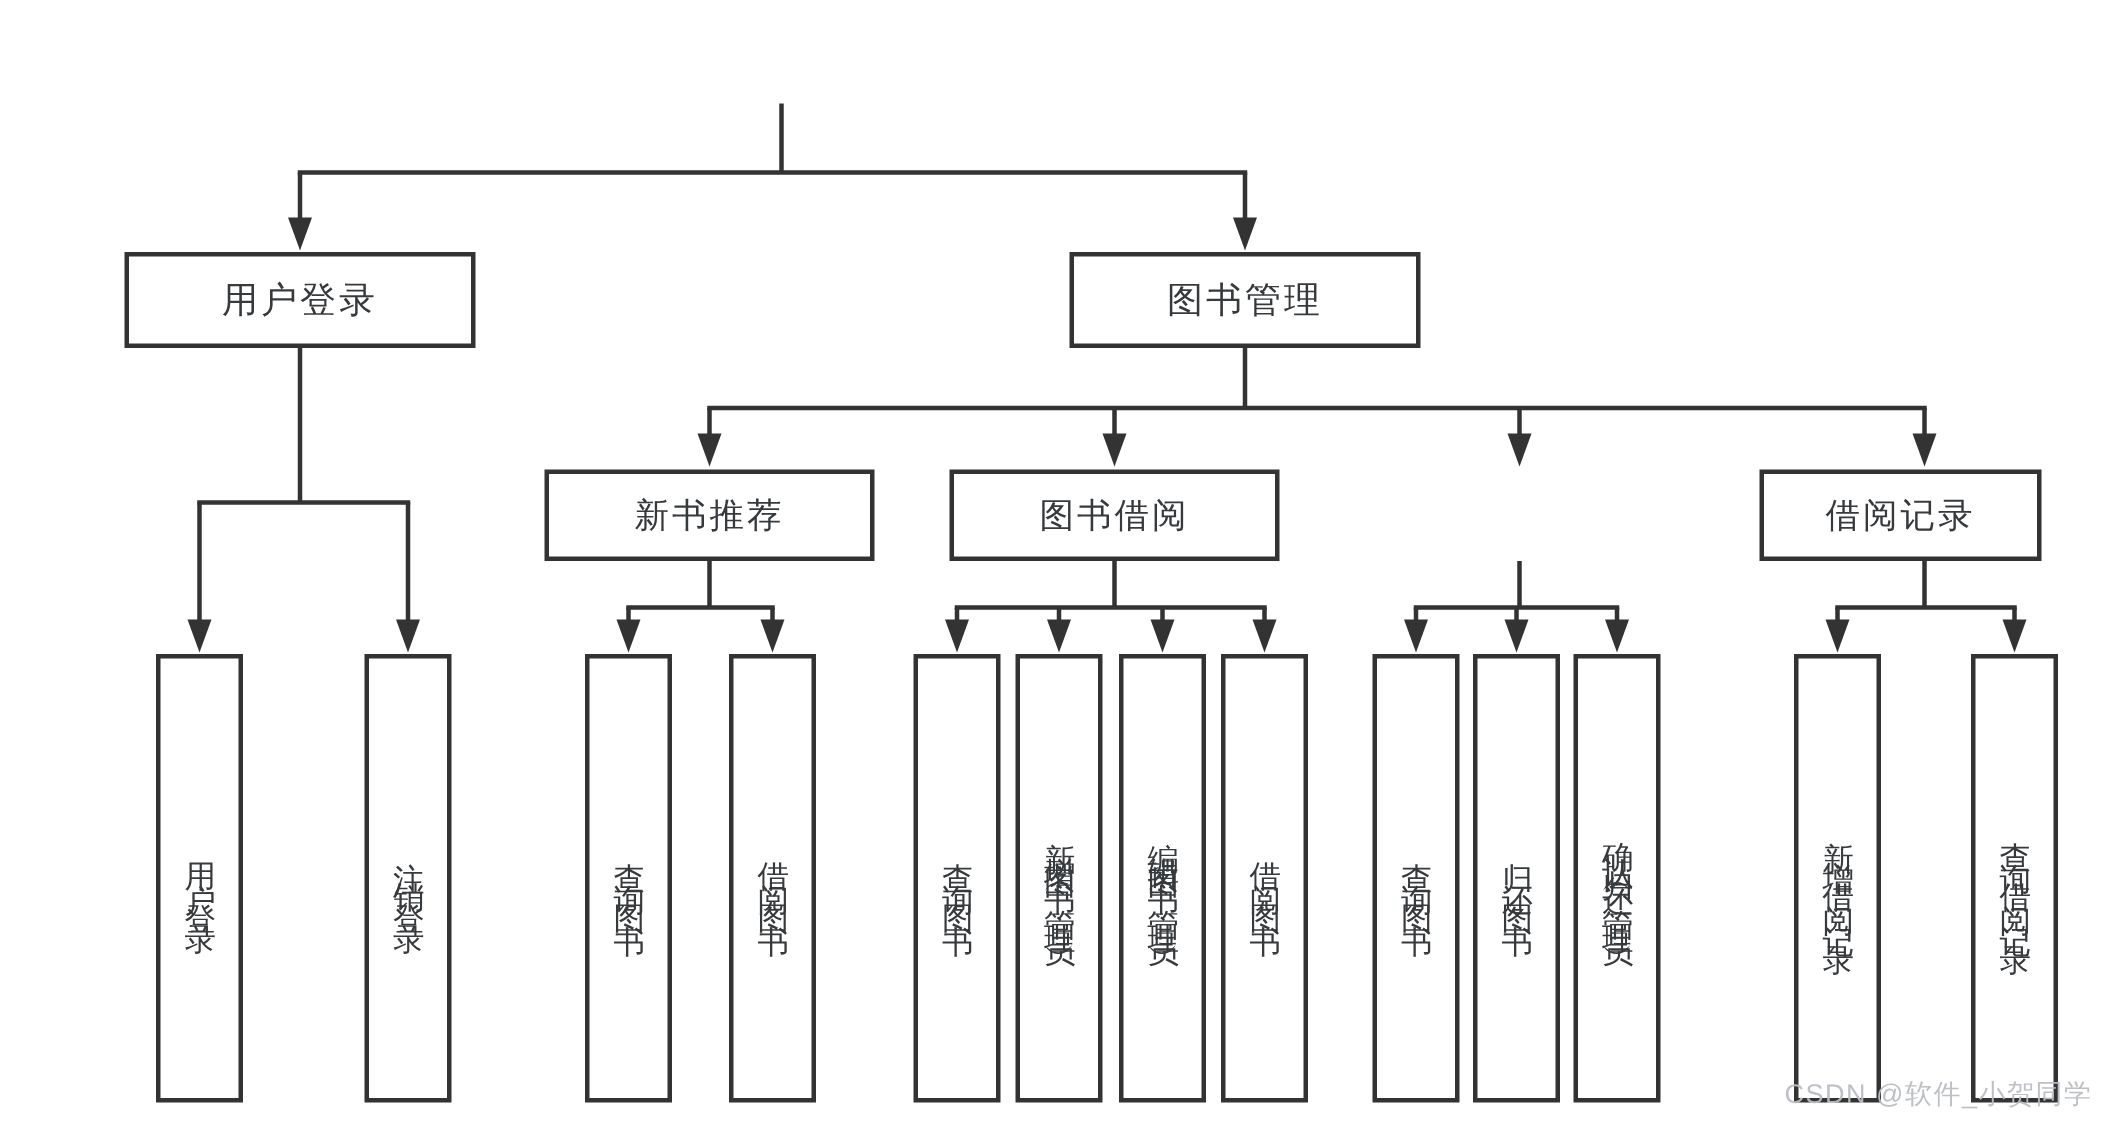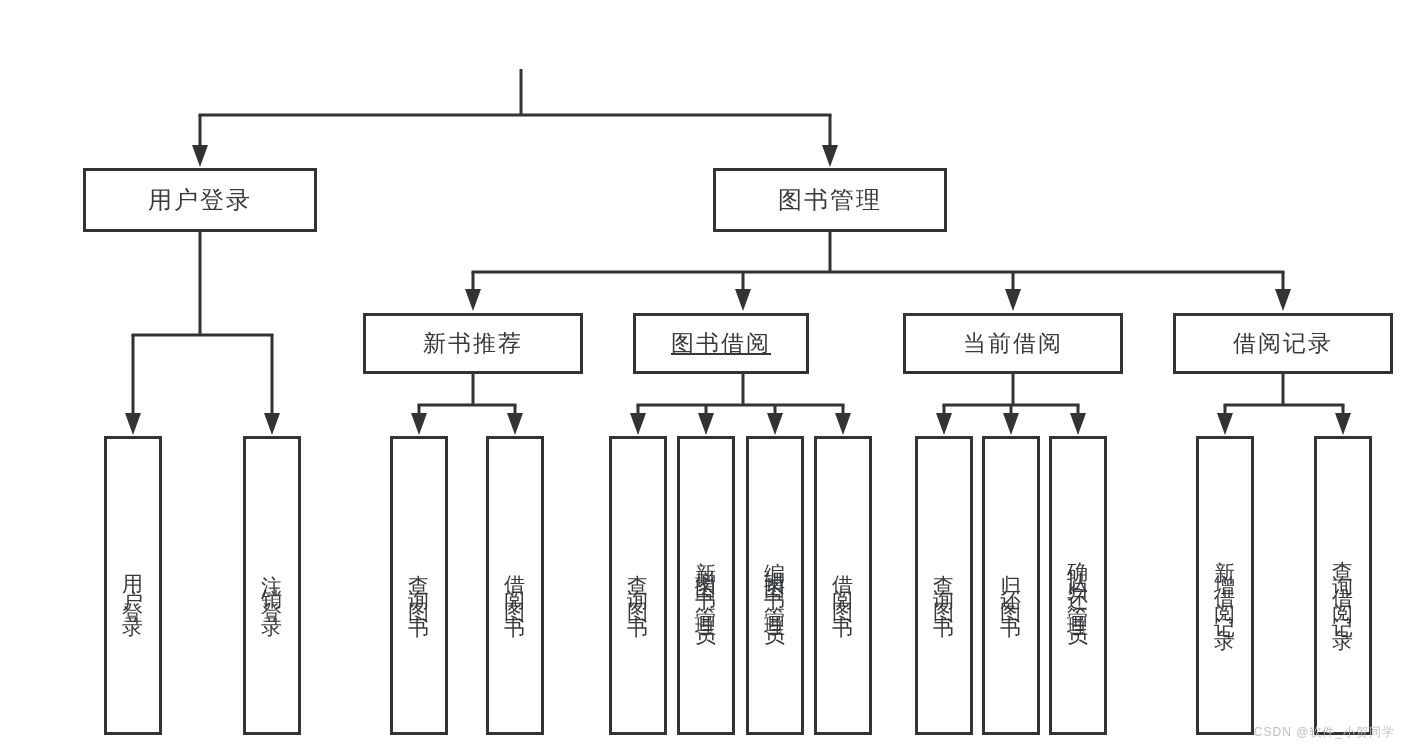--- a/index.html
+++ b/index.html
@@ -56,21 +56,21 @@
     letter-spacing: 14px;
     line-height: 1;
     color: #373a3d;
     white-space: nowrap;
   }
   .vtext.dense { letter-spacing: 9px; }
   .watermark {
     position: absolute;
     right: 10px;
     bottom: 6px;
-    font-size: 12px;
+    font-size: 18px;
     color: rgba(185, 189, 194, 0.95);
     letter-spacing: 1px;
     z-index: 5;
     white-space: nowrap;
   }
 </style>
 </head>
 <body>
 
 <div class="canvas">
@@ -143,27 +143,24 @@
   <div class="hbox lvl1" style="left:83px; top:168px; width:234px; height:64px;">
     <span>用户登录</span>
   </div>
   <div class="hbox lvl2" style="left:363px; top:313px; width:220px; height:61px;">
     <span>新书推荐</span>
   </div>
 
   <div class="hbox lvl1" style="left:713px; top:168px; width:234px; height:64px;">
     <span>图书管理</span>
   </div>
-  <div class="hbox lvl2" style="left:633px; top:313px; width:176px; height:61px;text-decoration:underline;">
+  <div class="hbox lvl2" style="left:633px; top:313px; width:220px; height:61px;">
     <span>图书借阅</span>
   </div>
-  <div class="hbox lvl2" style="left:903px; top:313px; width:220px; height:61px;">
-    <span>当前借阅</span>
-  </div>
-  <div class="hbox lvl2" style="left:1173px; top:313px; width:220px; height:61px;justify-content:center;">
+  <div class="hbox lvl2" style="left:1173px; top:313px; width:188px; height:61px;justify-content:center;">
     <span>借阅记录</span>
   </div>
 
   <div class="leaf" style="left:104px;">
     <span class="vtext">用户登录</span>
   </div>
   <div class="leaf" style="left:243px;">
     <span class="vtext">注销登录</span>
   </div>
 

